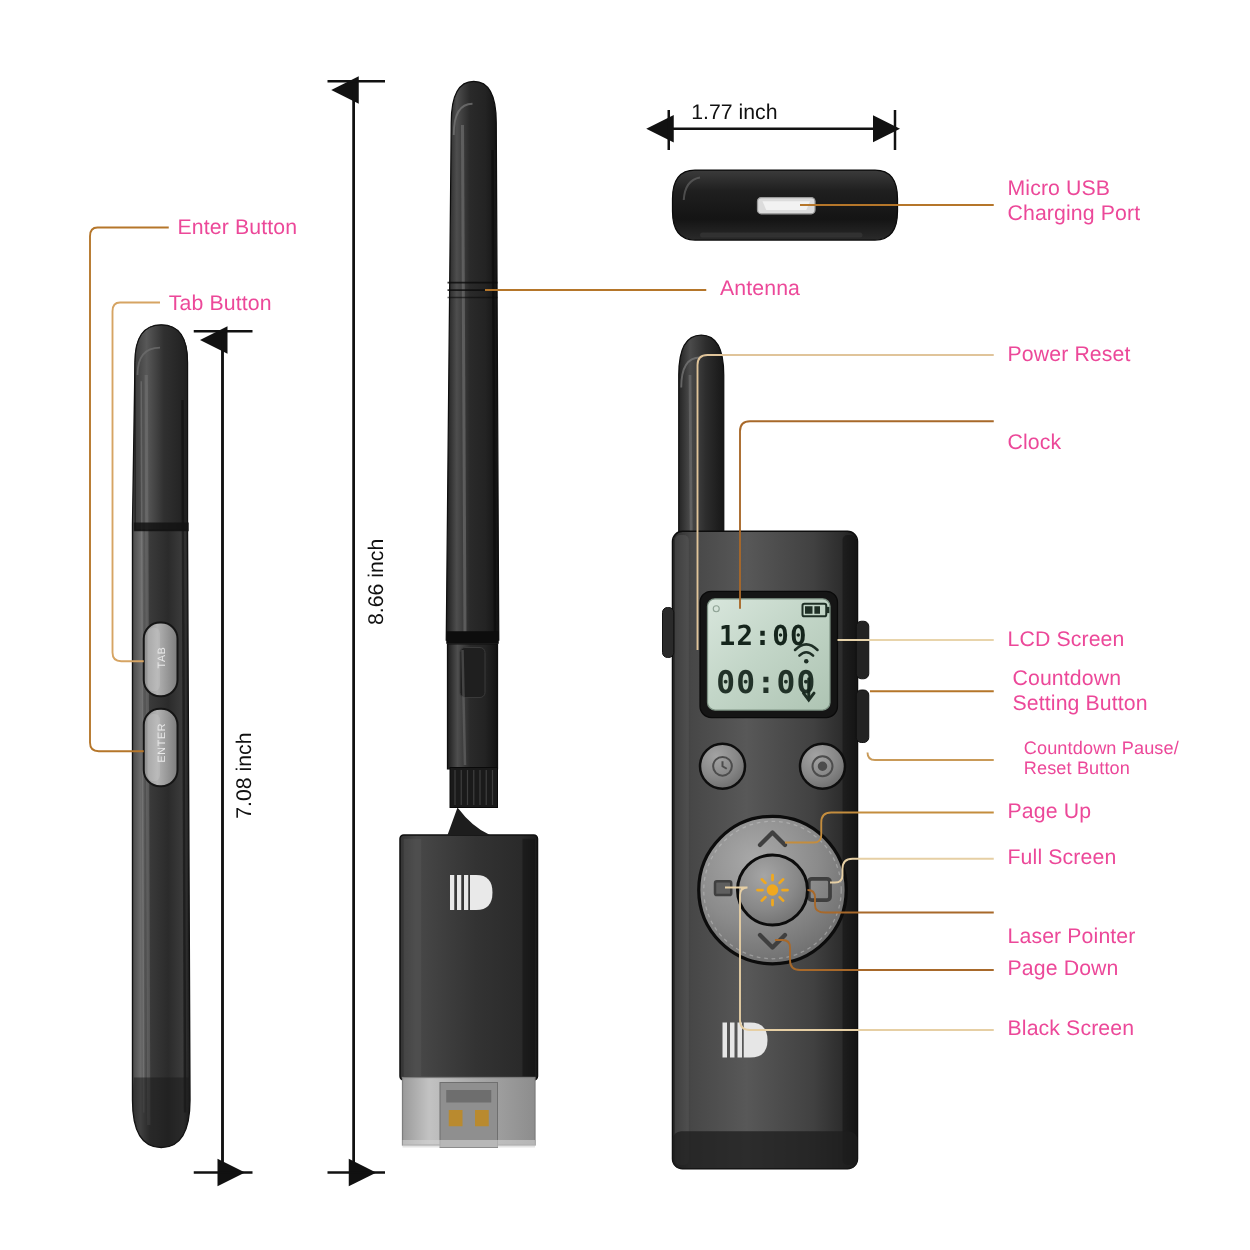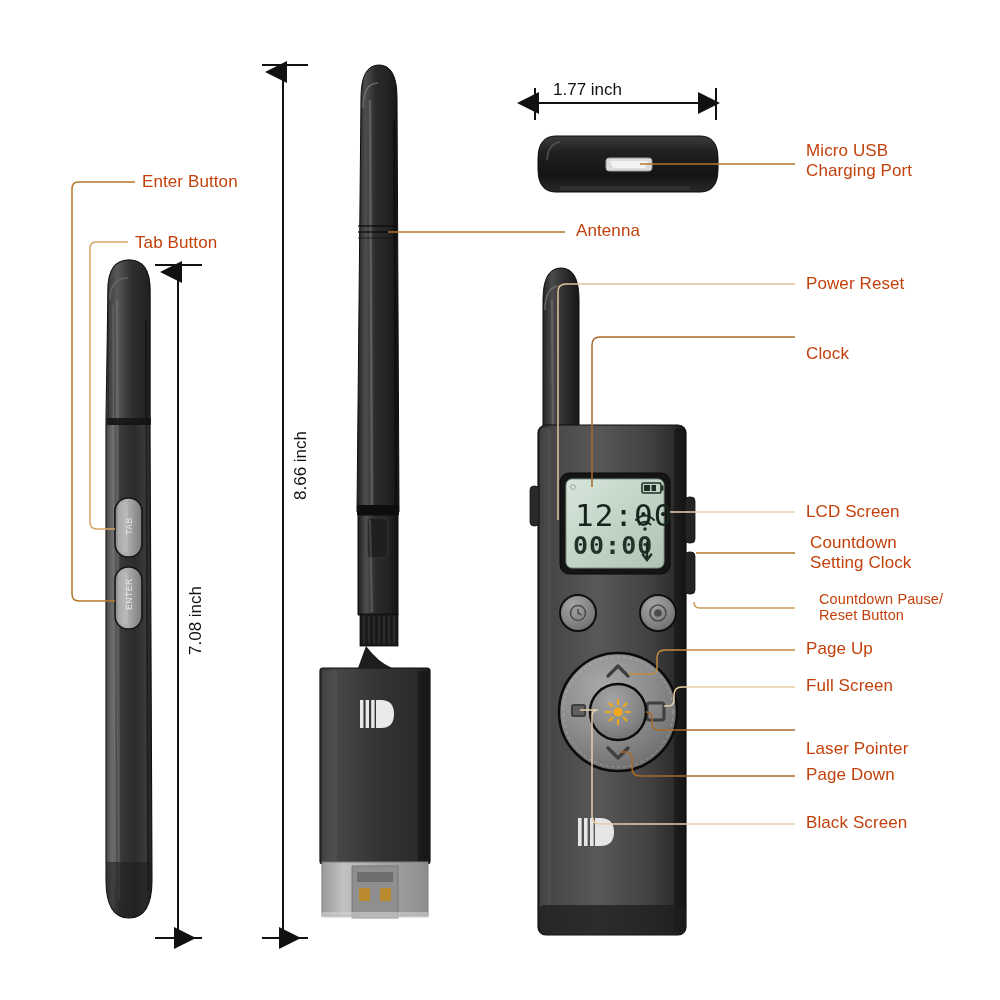--- a/index.html
+++ b/index.html
@@ -10,21 +10,21 @@
     font-family: "Liberation Sans", sans-serif;
     overflow: hidden;
   }
   #stage {
     position: relative;
     width: 1000px; height: 1000px;
     background: #fff;
   }
   .lbl {
     position: absolute;
-    color: #c2410c;
+    color: #ec4899;
     font-size: 17px;
     line-height: 1.18;
     white-space: pre;
     letter-spacing: 0.1px;
   }
   .lbl.sm { font-size: 14.5px; line-height: 1.12; }
   .dim {
     position: absolute;
     color: #111;
     font-size: 17px;
@@ -357,21 +357,21 @@
       <path d="M795 687 L682 687 q-8 0 -8 8 L674 700 q0 6 -6 6 L664 706" stroke="#e6cfa4"></path>
 
       <path d="M795 730 L660 730 q-8 0 -8 -6 L652 718 q0 -6 -6 -6 L646 712" stroke="#a8692a"></path>
 
       <path d="M795 776 L640 776 q-8 0 -8 -8 L632 758 q0 -6 -6 -6 L620 752" stroke="#a8692a"></path>
 
       <path d="M795 824 L600 824 q-8 0 -8 -8 L592 716 q0 -6 6 -6 L580 710" stroke="#e6cfa4"></path>
     </g>
   </svg>
 
-  <div class="lcd-txt" style="left:575px; top:497px; font-size:31px; font-weight:normal;">12:00</div>
+  <div class="lcd-txt" style="left:575px; top:497px; font-size:22px; font-weight:bold;">12:00</div>
   <div class="lcd-txt" style="left:573px; top:531px; font-size:25px; font-weight:bold; opacity:.92;">00:00</div>
 
   <div class="btn-txt" style="left:117px; top:521px; width:24px; text-align:center; transform: rotate(-90deg);">TAB</div>
   <div class="btn-txt" style="left:117px; top:593px; width:24px; text-align:center; transform: rotate(-90deg);">ENTER</div>
 
   <div style="position:absolute; left:360px; top:700px; width:34px; height:27px;">
     <svg viewBox="0 0 40 28" width="40" height="28" style="display:block;">
       <rect x="0" y="0" width="3.4" height="28" fill="#e9e9e9"></rect>
       <rect x="5.6" y="0" width="3.4" height="28" fill="#e9e9e9"></rect>
       <rect x="11.2" y="0" width="3.4" height="28" fill="#e9e9e9"></rect>
@@ -394,21 +394,21 @@
   <div class="lbl" style="left:806px; top:141px;">Micro USB
 Charging Port</div>
 
   <div class="lbl" style="left:806px; top:274px;">Power Reset</div>
 
   <div class="lbl" style="left:806px; top:310px;margin-top:34px;">Clock</div>
 
   <div class="lbl" style="left:806px; top:502px;">LCD Screen</div>
 
   <div class="lbl" style="left:810px; top:533px;">Countdown
-Setting Clock</div>
+Setting Button</div>
 
   <div class="lbl sm" style="left:809px; top:591px;margin-left:10px;">Countdown Pause/
 Reset Button</div>
 
   <div class="lbl" style="left:806px; top:639px;">Page Up</div>
 
   <div class="lbl" style="left:806px; top:676px;">Full Screen</div>
 
   <div class="lbl" style="left:806px; top:719px;margin-top:20px;">Laser Pointer</div>
 

